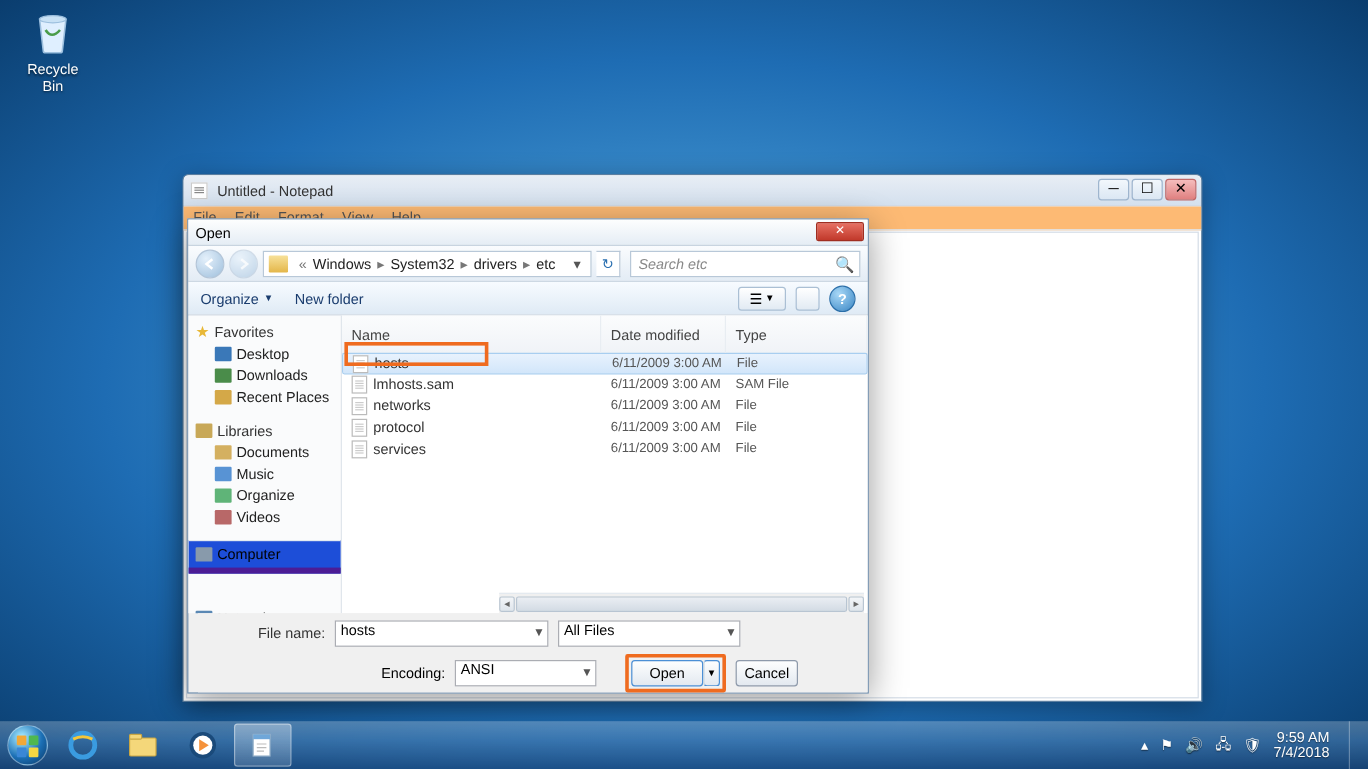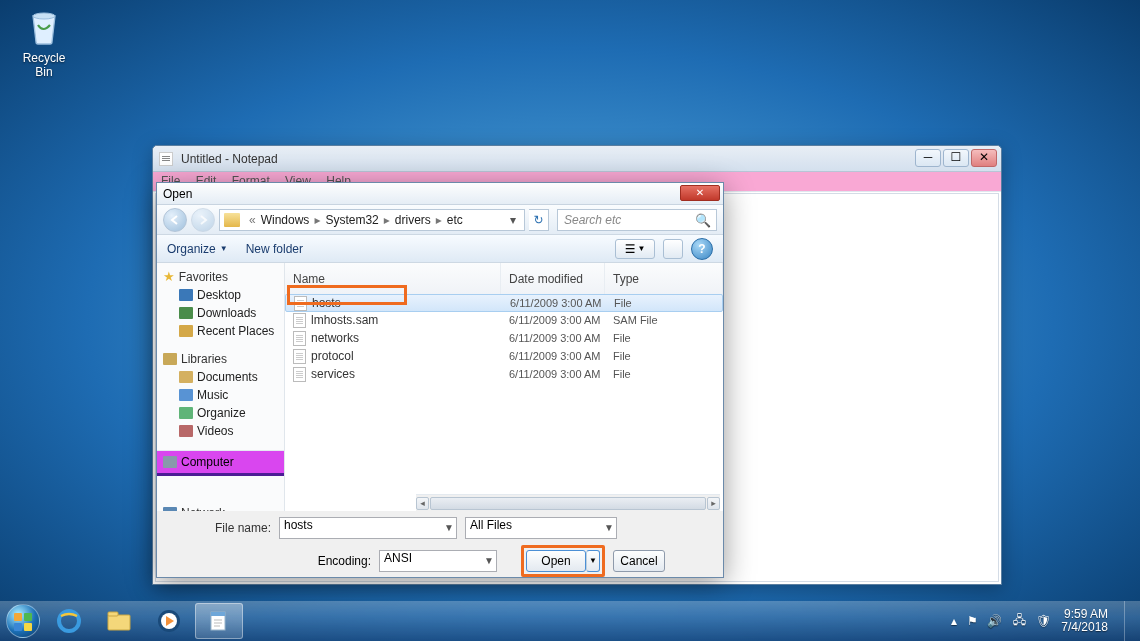--- a/index.html
+++ b/index.html
@@ -11,54 +11,54 @@
   
   
   .notepad { position: absolute; left: 152px; top: 145px; width: 850px; height: 440px; background: #fff; border: 1px solid #5a7ea0; border-radius: 5px 5px 0 0; box-shadow: 0 4px 20px rgba(0,0,0,.3); }
   .np-titlebar { height: 26px; background: linear-gradient(#e8eef5,#d4e0ee); border-bottom: 1px solid #b8c5d6; display: flex; align-items: center; padding: 12px 6px; border-radius: 5px 5px 0 0; position: relative; }
   .np-title { margin-left: 4px; color: #333; }
   .np-title-icon { width: 14px; height: 14px; display: inline-block; background: #fff; border: 1px solid #ccc; position: relative; vertical-align: -2px; margin-right: 4px;}
   .np-title-icon::after{content:"";position:absolute;left:2px;top:3px;width:8px;height:1px;background:#888;box-shadow:0 2px #888,0 4px #888;}
   .np-winbtns { position: absolute; right: 4px; top: 3px; display: flex; gap: 2px; }
   .np-winbtn { width: 26px; height: 18px; border: 1px solid #9eb5ce; border-radius: 3px; background: linear-gradient(#f2f7fc,#dbe7f3); text-align: center; line-height: 14px; cursor: pointer; }
   .np-close { background: linear-gradient(#f5bdbd,#e08080); border-color:#c06868;}
-  .np-menubar { height: 20px; padding: 2px 8px; color: #555; background:#f9a8d4; border-bottom:1px solid #e0e6ee;}
+  .np-menubar { height: 20px; padding: 2px 8px; color: #555; background:#fdba74; border-bottom:1px solid #e0e6ee;}
   .np-menubar span { margin-right: 12px; cursor: pointer; }
   .np-body { position:absolute; top:47px; left:2px; right:2px; bottom:2px; background:#fff; border:1px solid #d4dce6;}
   
   
   .open-dlg { position: absolute; left: 156px; top: 182px; width: 568px; height: 396px; background: #f0f0f0; border: 1px solid #6b8aaa; box-shadow: 0 6px 28px rgba(0,0,0,.4); }
   .od-titlebar { height: 22px; background: linear-gradient(#fdfefe,#e5edf5); border-bottom: 1px solid #c8d4e0; display:flex; align-items:center; padding:0 6px; position: relative; font-size:11px;}
   .od-close { position:absolute; right:3px; top:2px; width:40px; height:16px; background: linear-gradient(#e77163,#c1392b); border:1px solid #a02d20; border-radius:2px; color:#fff; text-align:center; line-height:13px; cursor:pointer; font-size:10px;}
   
   .od-nav { height: 30px; background: linear-gradient(#fafcfe,#e3ecf5); border-bottom:1px solid #cdd8e3; display:flex; align-items:center; padding:0 6px; gap:4px;}
   .navbtn { width:24px; height:24px; border-radius:50%; border:1px solid #b3c5d8; background: radial-gradient(circle at 35% 30%, #e4f0fb, #9ebfdc); display:flex; align-items:center; justify-content:center; cursor:pointer;}
   .navbtn.fwd { opacity:.55; }
   .breadcrumb { flex:1; height:22px; background:#fff; border:1px solid #b8c8d8; display:flex; align-items:center; padding:0 4px; overflow:hidden;}
   .breadcrumb .folder-ico { width:16px; height:14px; background: linear-gradient(#f7e199,#e4b74a); margin-right:6px; border-radius:1px;}
   .bc-seg { padding:0 2px; color:#222; cursor:pointer;}
   .bc-sep { color:#777; padding:0 3px;}
   .bc-drop { width:14px; text-align:center; color:#555; cursor:pointer;}
   .refresh { width:20px; height:22px; border:1px solid #b8c8d8; border-left:none; background:#fff; display:flex; align-items:center; justify-content:center; cursor:pointer; color:#2a6fb0;}
-  .searchbox { width:160px; height:22px; background:#fff; border:1px solid #b8c8d8; margin-left:4px; padding:0 20px 0 6px; color:#888; position:relative; display:flex; align-items:center;}
+  .searchbox { width:192px; height:22px; background:#fff; border:1px solid #b8c8d8; margin-left:4px; padding:0 20px 0 6px; color:#888; position:relative; display:flex; align-items:center;}
   .searchbox .mag { position:absolute; right:4px; top:3px; color:#d48a2a; font-size:13px;}
   
   .od-toolbar { height:28px; background: linear-gradient(#f7fbff,#dfeaf5); border-bottom:1px solid #cdd8e3; display:flex; align-items:center; padding:0 10px; gap:18px;}
   .tool-link { color:#1a3c6e; cursor:pointer; display:flex; align-items:center; gap:4px;}
   .tool-right { margin-left:auto; display:flex; gap:8px; align-items:center;}
   .viewmode { width:40px; height:20px; border:1px solid #aabfd4; border-radius:3px; background:linear-gradient(#fff,#e1eaf3); cursor:pointer; display:flex; align-items:center; justify-content:center;}
   .helpbtn { width:22px; height:22px; border-radius:50%; background: radial-gradient(circle at 35% 30%, #a8d8f7, #3a86c4); color:#fff; border:1px solid #2a6ea8; text-align:center; line-height:20px; cursor:pointer; font-weight:bold;}
   
   .od-body { position:absolute; top:80px; left:0; right:0; bottom:66px; display:flex;}
   .nav-pane { width:128px; background:#fafbfc; border-right:1px solid #e0e6ec; padding:4px 0; overflow:hidden;}
   .np-group { margin-bottom:10px;}
   .np-group-hdr { display:flex; align-items:center; padding:2px 6px; color:#333; gap:4px;}
   .np-star { color:#e8b838; font-size:13px;}
   .np-item { display:flex; align-items:center; padding:2px 6px 2px 22px; gap:4px; cursor:pointer; color:#222;}
-  .np-computer { border-top:1px solid #e4eaf0; border-bottom:3px solid #4c1d95; padding:4px 6px; background:#d946ef; margin-top:2px;}
+  .np-computer { border-top:1px solid #e4eaf0; border-bottom:5px solid #4c1d95; padding:4px 6px; background:#1d4ed8; margin-top:2px;}
   .mini-ico { width:14px; height:12px; display:inline-block; background:#6aa6da; border-radius:1px;}
   
   .file-pane { flex:1; background:#fff; position:relative;}
   .col-hdr { height:32px; border-bottom:1px solid #e4eaf0; display:flex; align-items:center; background:linear-gradient(#fbfcfd,#f0f3f7);}
   .col { padding:0 8px; color:#444; border-right:1px solid #e8edf2; height:100%; display:flex; align-items:center;}
   .col.name { width:216px;}
   .col.date { width:104px;}
   .col.type { flex:1;}
   .row { height:18px; display:flex; align-items:center; cursor:pointer; margin-top:0px;}
   .row.sel { background: linear-gradient(#e8f2fd,#d2e6fa); border:1px solid #a8cef0; border-radius:2px; margin:-1px 0;}

